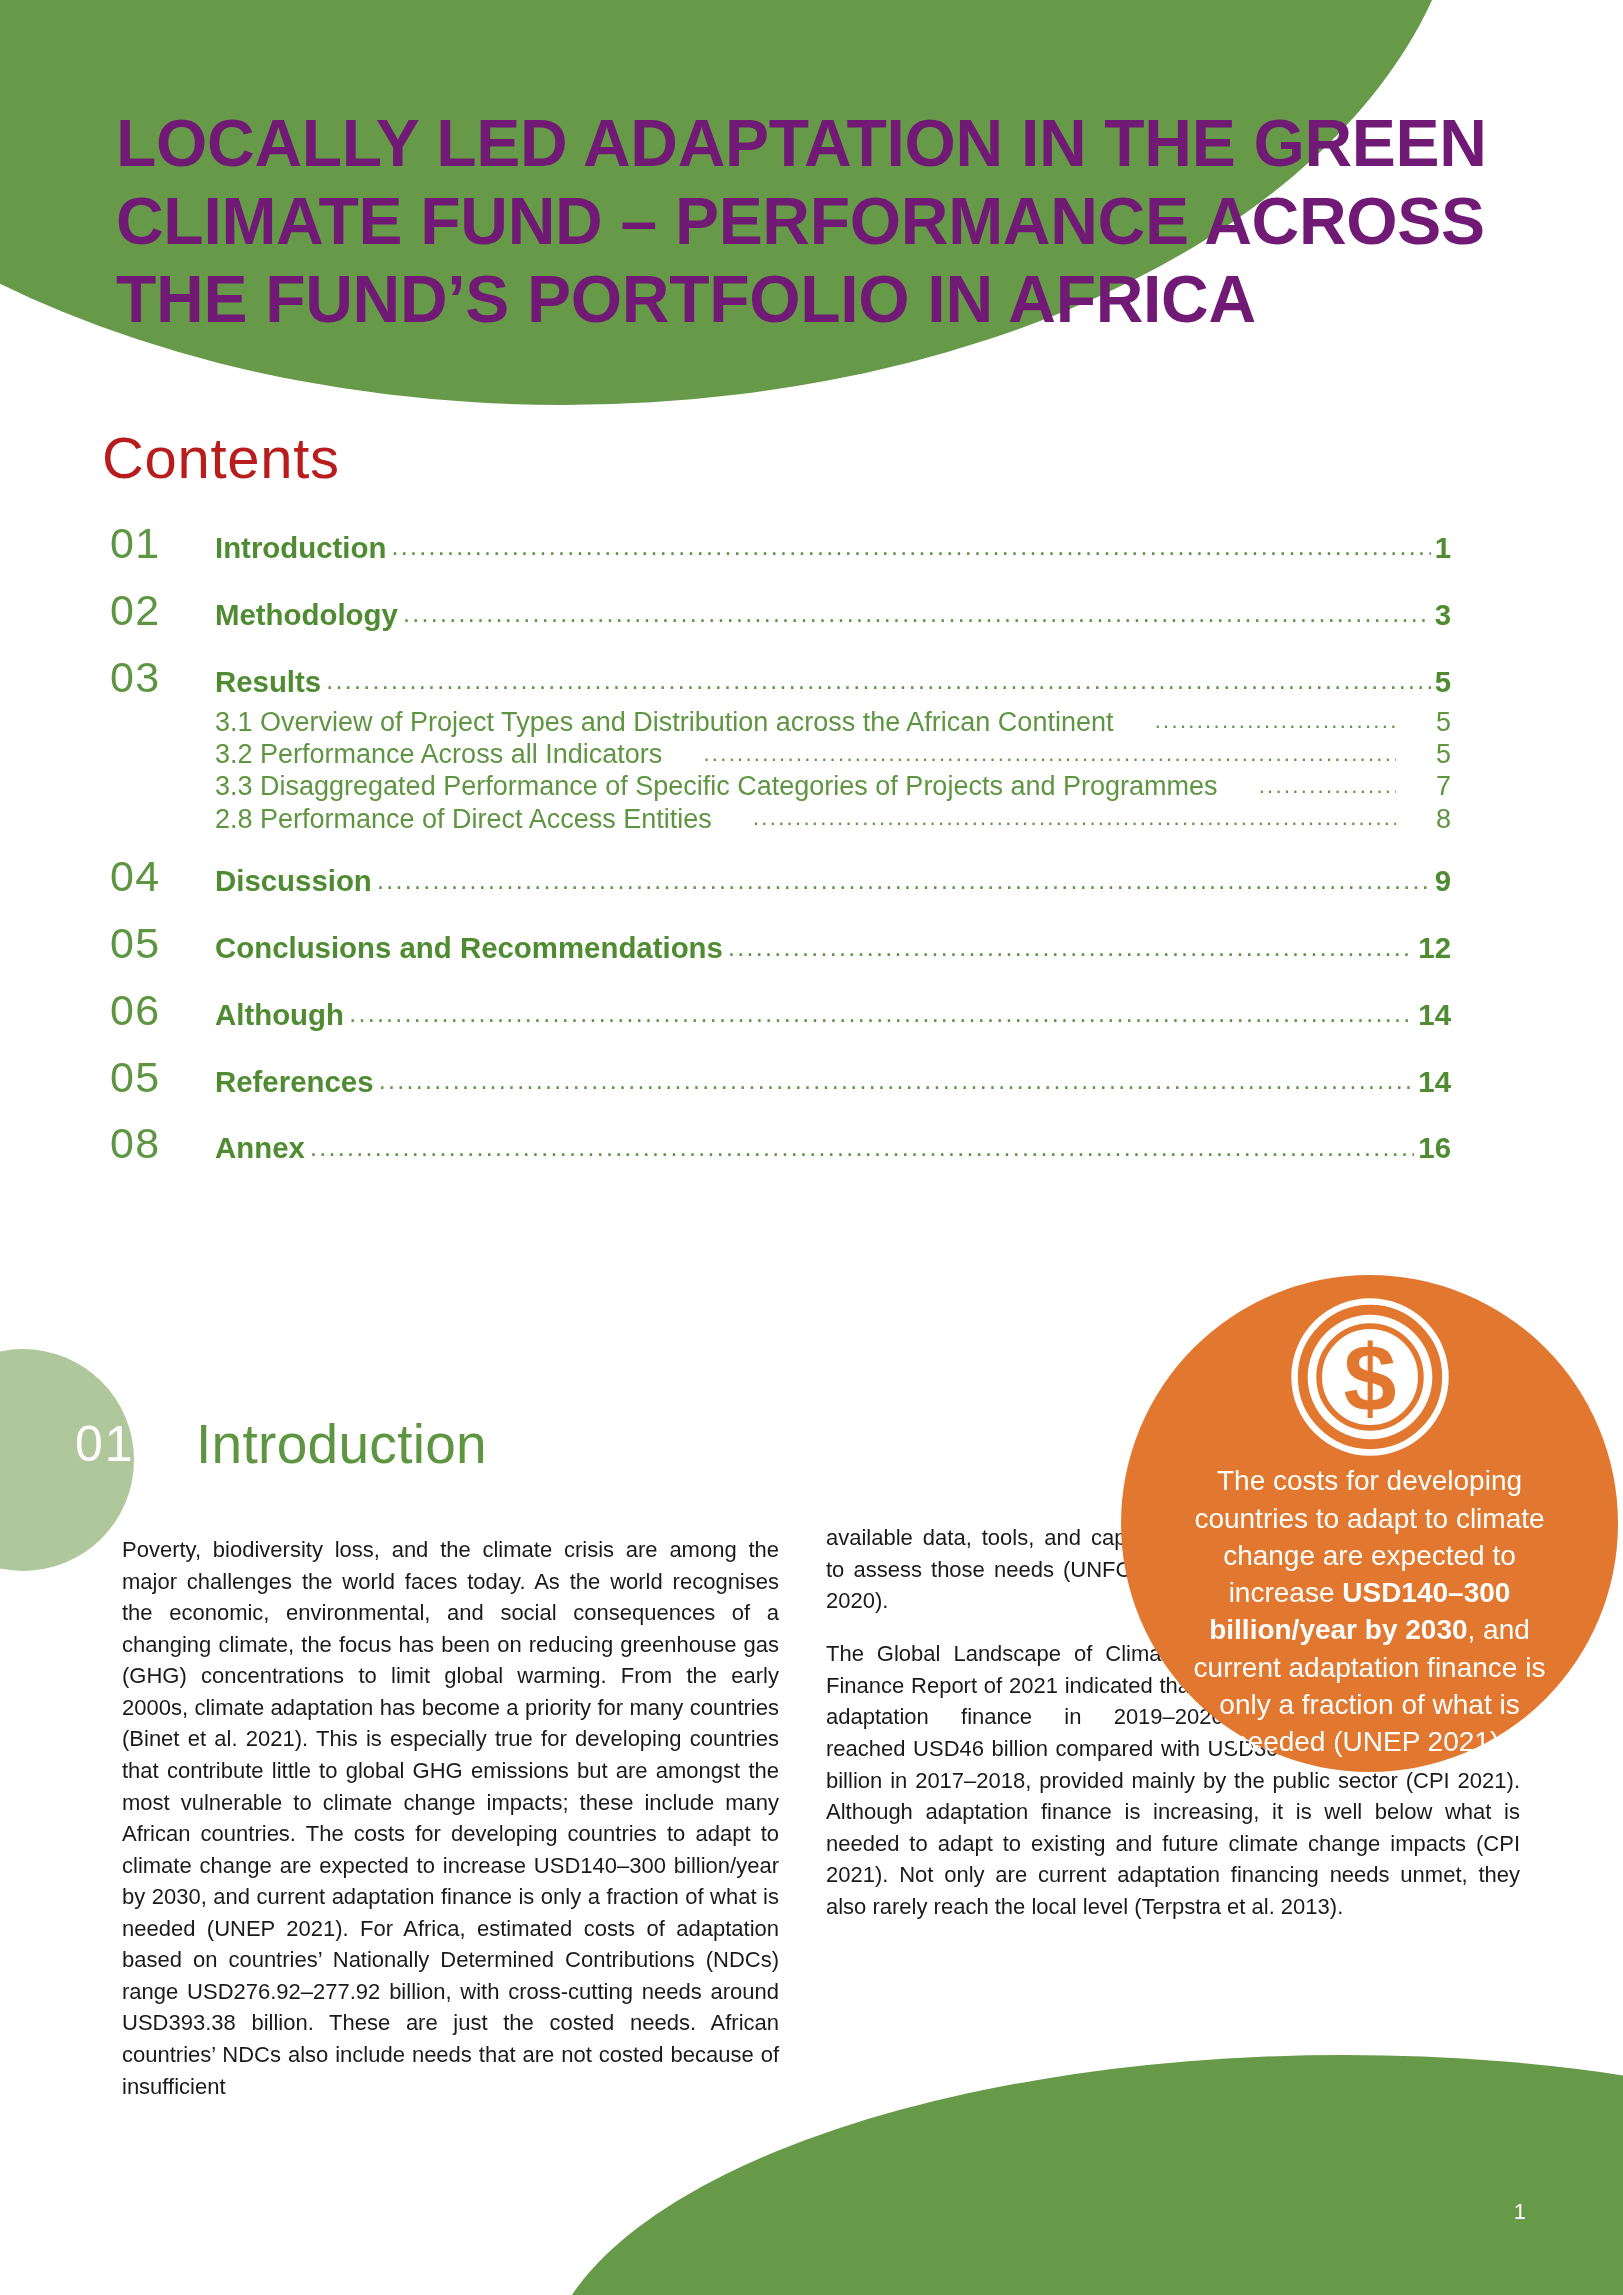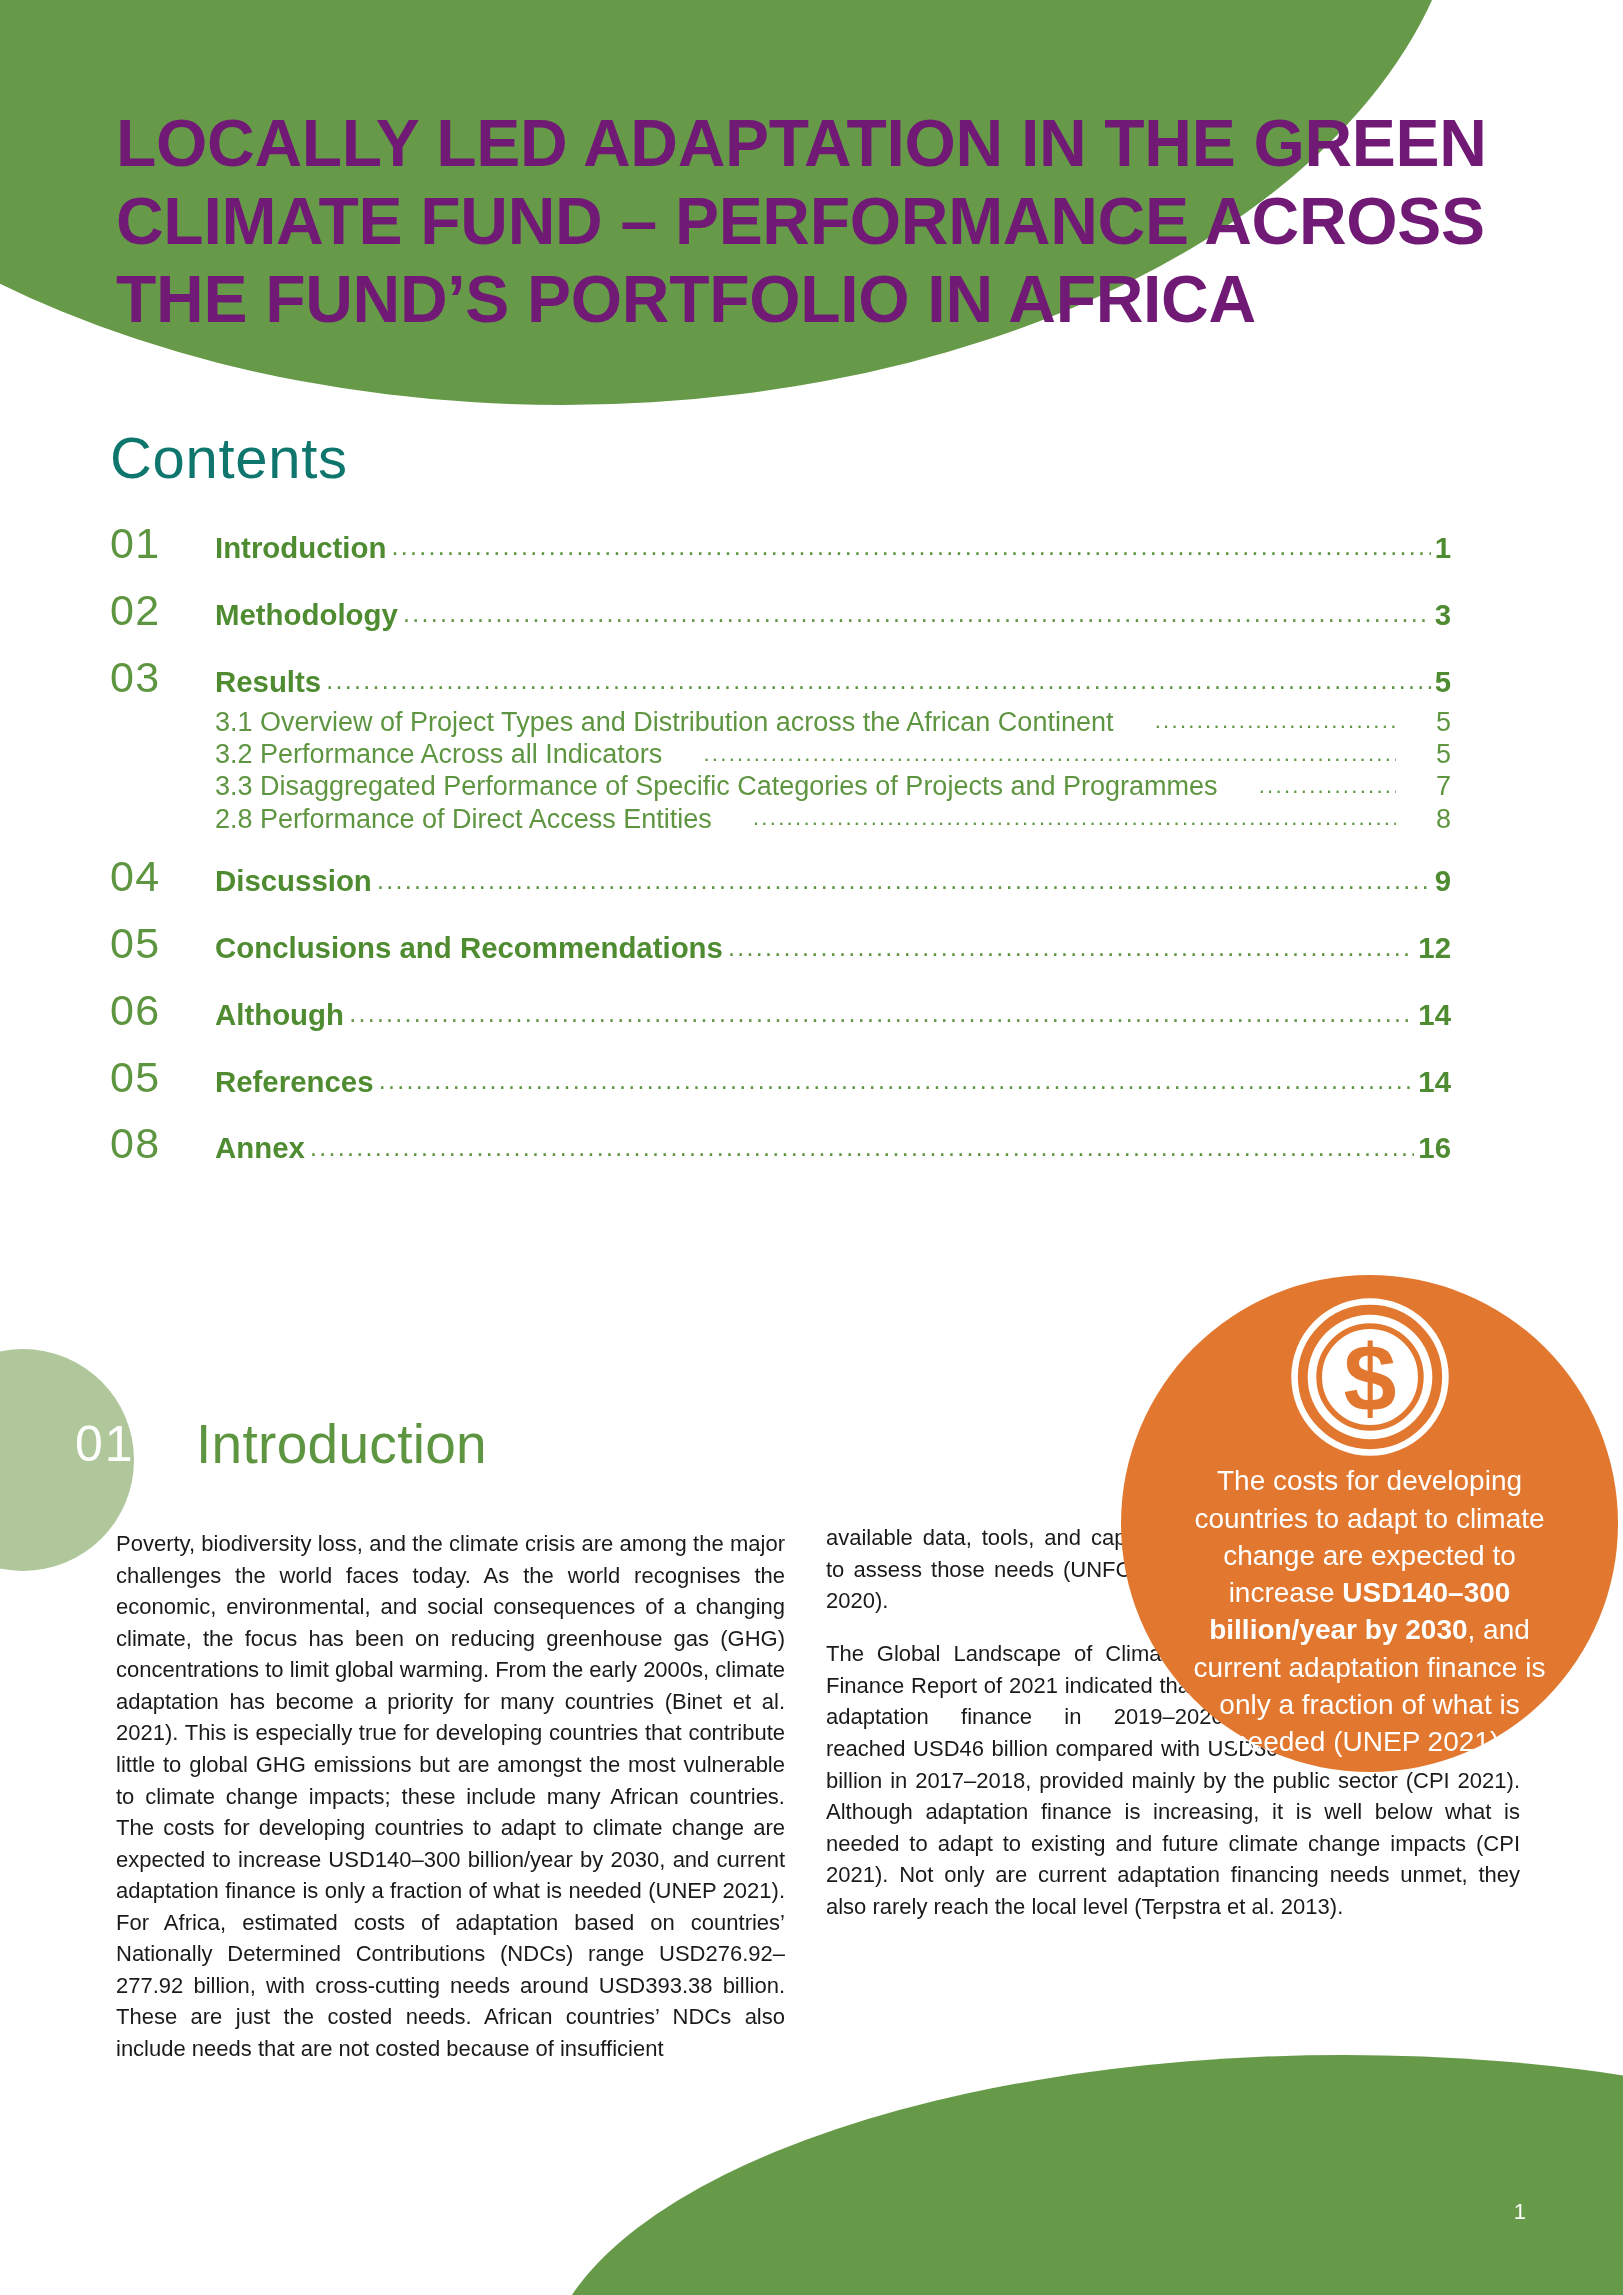--- a/index.html
+++ b/index.html
@@ -44,24 +44,24 @@
     font-size: 66px;
     line-height: 1.18;
     letter-spacing: -0.3px;
     text-transform: uppercase;
     white-space: pre-line;
   }
 
   
   .contents-heading {
     position: absolute;
-    left: 110px;
+    left: 102px;
     top: 424px;
     z-index: 3;
-    color: #0f766e;
+    color: #b91c1c;
     font-size: 58px;
     font-weight: 300;
     letter-spacing: 0.7px;
     font-family: "Liberation Sans", sans-serif;
   }
 
   .toc {
     position: absolute;
     left: 110px;
     top: 517px;
@@ -182,21 +182,21 @@
     top: 1522px;
     width: 681px;
     z-index: 3;
     color: #1A1A1A;
     font-size: 22px;
     line-height: 1.435;
     text-align: justify;
     font-family: "Liberation Sans", sans-serif;
     hyphens: none;
   }
-  .col-left p { margin: 6px; }
+  .col-left p { margin: 12px; }
 
   .col-right {
     position: absolute;
     left: 826px;
     top: 1522px;
     width: 694px;
     z-index: 3;
     color: #1A1A1A;
     font-size: 22px;
     line-height: 1.435;

